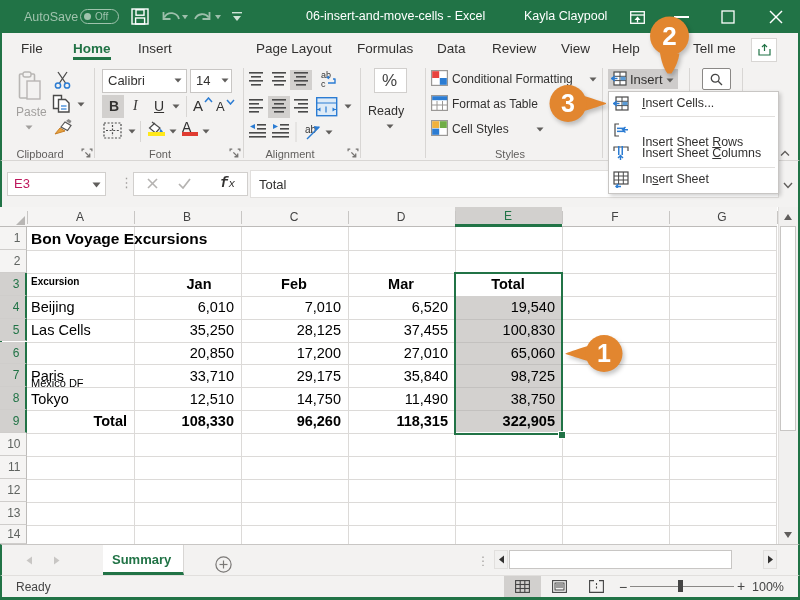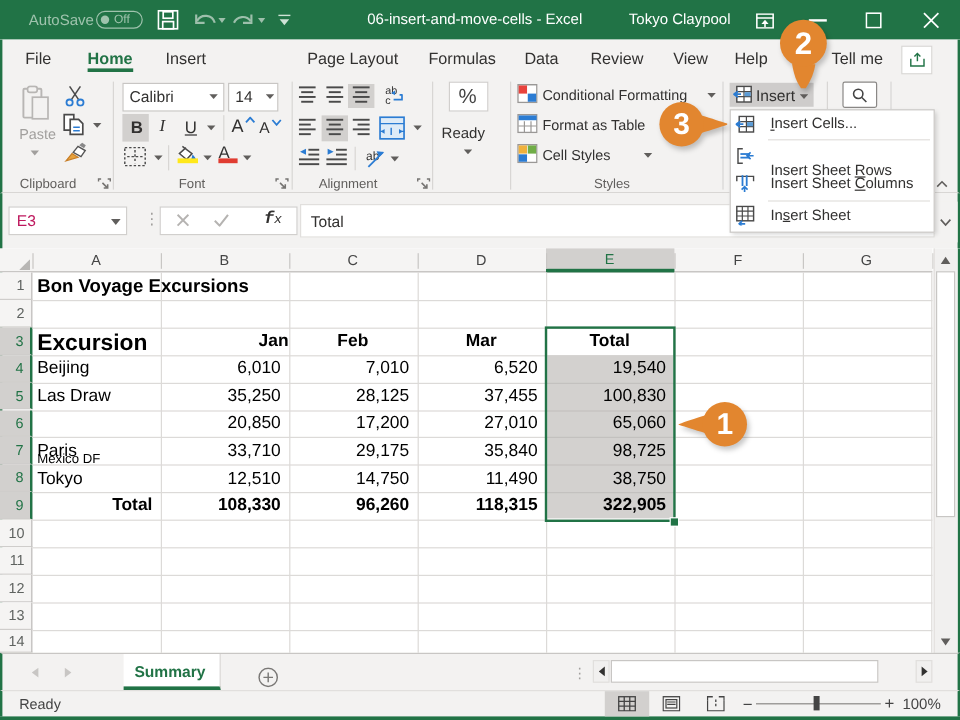--- a/index.html
+++ b/index.html
@@ -61,21 +61,21 @@
   <path d="M15.5 5 L15.5 12 L8.5 12" fill="none" stroke="#9dbfab" stroke-width="1.8"></path>
   <path d="M14.8 10.5 A8 8 0 0 0 1 12" fill="none" stroke="#9dbfab" stroke-width="1.8"></path>
   <path d="M21 8 l6 0 l-3 4.2 z" fill="#9dbfab"></path>
 </svg>
 
 <svg class="abs" style="left:231px; top:12px;" width="12" height="10" viewBox="0 0 12 10">
   <rect x="1" y="0" width="10" height="1.4" fill="#cfe2d6"></rect>
   <path d="M2 4 l8 0 l-4 5 z" fill="#cfe2d6"></path>
 </svg>
 <div class="tbtxt" style="left:306px; top:9px; font-size:12.5px;">06-insert-and-move-cells  -  Excel</div>
-<div class="tbtxt" style="left:524px; top:9px; font-size:12.5px;">Tokyo Claypool</div>
+<div class="tbtxt" style="left:524px; top:9px; font-size:12.5px;">Kayla Claypool</div>
 
 <svg class="abs" style="left:630px; top:11px;" width="15" height="13" viewBox="0 0 15 13">
   <rect x="0.7" y="0.7" width="13.6" height="11.6" fill="none" stroke="#fff" stroke-width="1.3"></rect>
   <line x1="0.7" y1="4" x2="14.3" y2="4" stroke="#fff" stroke-width="1.3"></line>
   <path d="M7.5 5.5 l3 3.4 l-6 0 z" fill="#fff"></path>
   <line x1="7.5" y1="11.5" x2="7.5" y2="8" stroke="#fff" stroke-width="1.3"></line>
 </svg>
 
 <div class="abs" style="left:674px; top:16px; width:15px; height:2px; background:#fff;"></div>
 
@@ -481,31 +481,31 @@
 <div class="abs" style="left:455.5px;top:296.2px;width:105px;height:136px;background:#d3d1cf;"></div>
 <div class="abs" style="left:455.5px;top:318.6px;width:105px;height:1px;background:#c3c1bf;"></div>
 <div class="abs" style="left:455.5px;top:341.5px;width:105px;height:1px;background:#c3c1bf;"></div>
 <div class="abs" style="left:455.5px;top:364.4px;width:105px;height:1px;background:#c3c1bf;"></div>
 <div class="abs" style="left:455.5px;top:387.3px;width:105px;height:1px;background:#c3c1bf;"></div>
 <div class="abs" style="left:455.5px;top:410.2px;width:105px;height:1px;background:#c3c1bf;"></div>
 <div class="abs" style="left:453.5px;top:271.8px;width:109px;height:163px;border:2px solid #217346;"></div>
 <div class="abs" style="left:557.5px;top:430.8px;width:8px;height:8px;background:#fff;"></div>
 <div class="abs" style="left:558.5px;top:431.8px;width:6px;height:6px;background:#217346;"></div>
 <div class="cell" style="left:31.0px;top:230.2px;font-weight:bold;font-size:15.5px;">Bon Voyage Excursions</div>
-<div class="cell" style="left:31.0px;top:276.0px;font-weight:bold;font-size:19px;">Excursion</div>
-<div class="cell" style="left:133.5px;width:107.0px;top:276.0px;font-weight:bold;text-align:right;padding-left:24px;">Jan</div>
+<div class="cell" style="left:31.0px;top:276.0px;font-weight:bold;font-size:10px;">Excursion</div>
+<div class="cell" style="left:133.5px;width:107.0px;top:276.0px;font-weight:bold;text-align:center;padding-left:24px;">Jan</div>
 <div class="cell" style="left:240.5px;width:107.0px;top:276.0px;font-weight:bold;text-align:center;">Feb</div>
 <div class="cell" style="left:347.5px;width:107.0px;top:276.0px;font-weight:bold;text-align:center;">Mar</div>
 <div class="cell" style="left:454.5px;width:107.0px;top:276.0px;font-weight:bold;text-align:center;">Total</div>
 <div class="cell" style="left:31.0px;top:298.9px;font-size:14.5px;">Beijing</div>
 <div class="cell num" style="left:133.5px;width:100.5px;top:298.9px;">6,010</div>
 <div class="cell num" style="left:240.5px;width:100.5px;top:298.9px;">7,010</div>
 <div class="cell num" style="left:347.5px;width:100.5px;top:298.9px;">6,520</div>
 <div class="cell num" style="left:454.5px;width:100.5px;top:298.9px;">19,540</div>
-<div class="cell" style="left:31.0px;top:321.8px;font-size:14.5px;">Las Draw</div>
+<div class="cell" style="left:31.0px;top:321.8px;font-size:14.5px;">Las Cells</div>
 <div class="cell num" style="left:133.5px;width:100.5px;top:321.8px;">35,250</div>
 <div class="cell num" style="left:240.5px;width:100.5px;top:321.8px;">28,125</div>
 <div class="cell num" style="left:347.5px;width:100.5px;top:321.8px;">37,455</div>
 <div class="cell num" style="left:454.5px;width:100.5px;top:321.8px;">100,830</div>
 <div class="cell" style="left:31.0px;top:333px;font-size:11px;margin-top:44px;">Mexico DF</div>
 <div class="cell num" style="left:133.5px;width:100.5px;top:344.7px;">20,850</div>
 <div class="cell num" style="left:240.5px;width:100.5px;top:344.7px;">17,200</div>
 <div class="cell num" style="left:347.5px;width:100.5px;top:344.7px;">27,010</div>
 <div class="cell num" style="left:454.5px;width:100.5px;top:344.7px;">65,060</div>
 <div class="cell" style="left:31.0px;top:367.6px;font-size:14.5px;">Paris</div>

